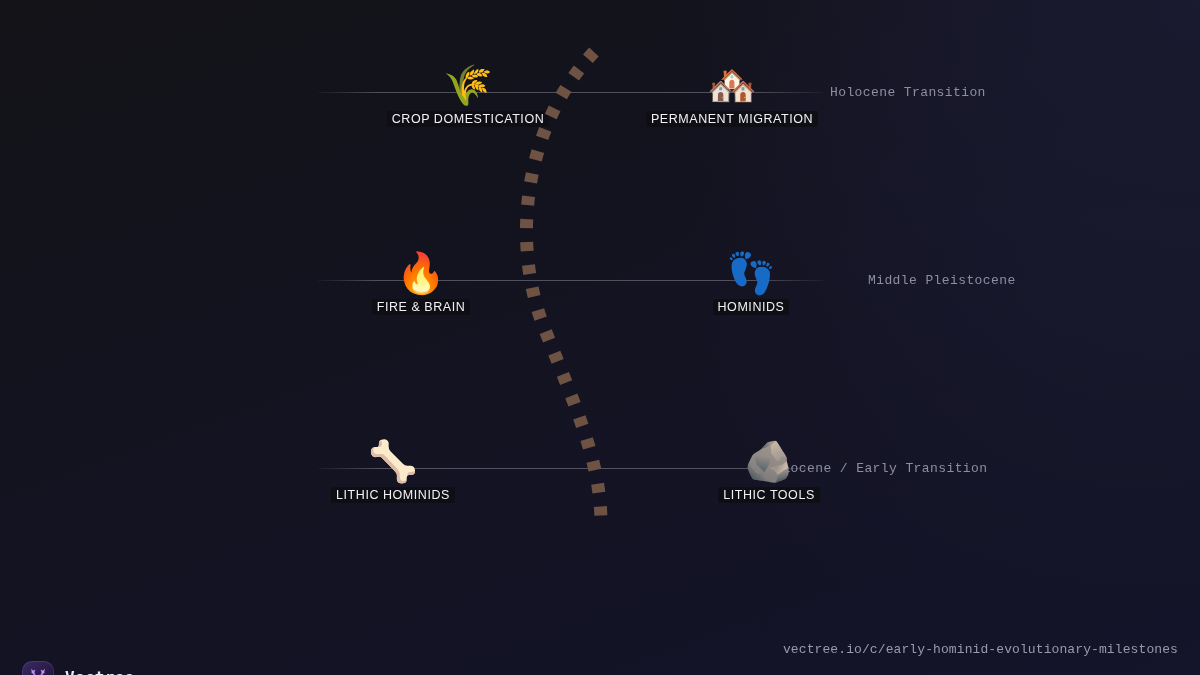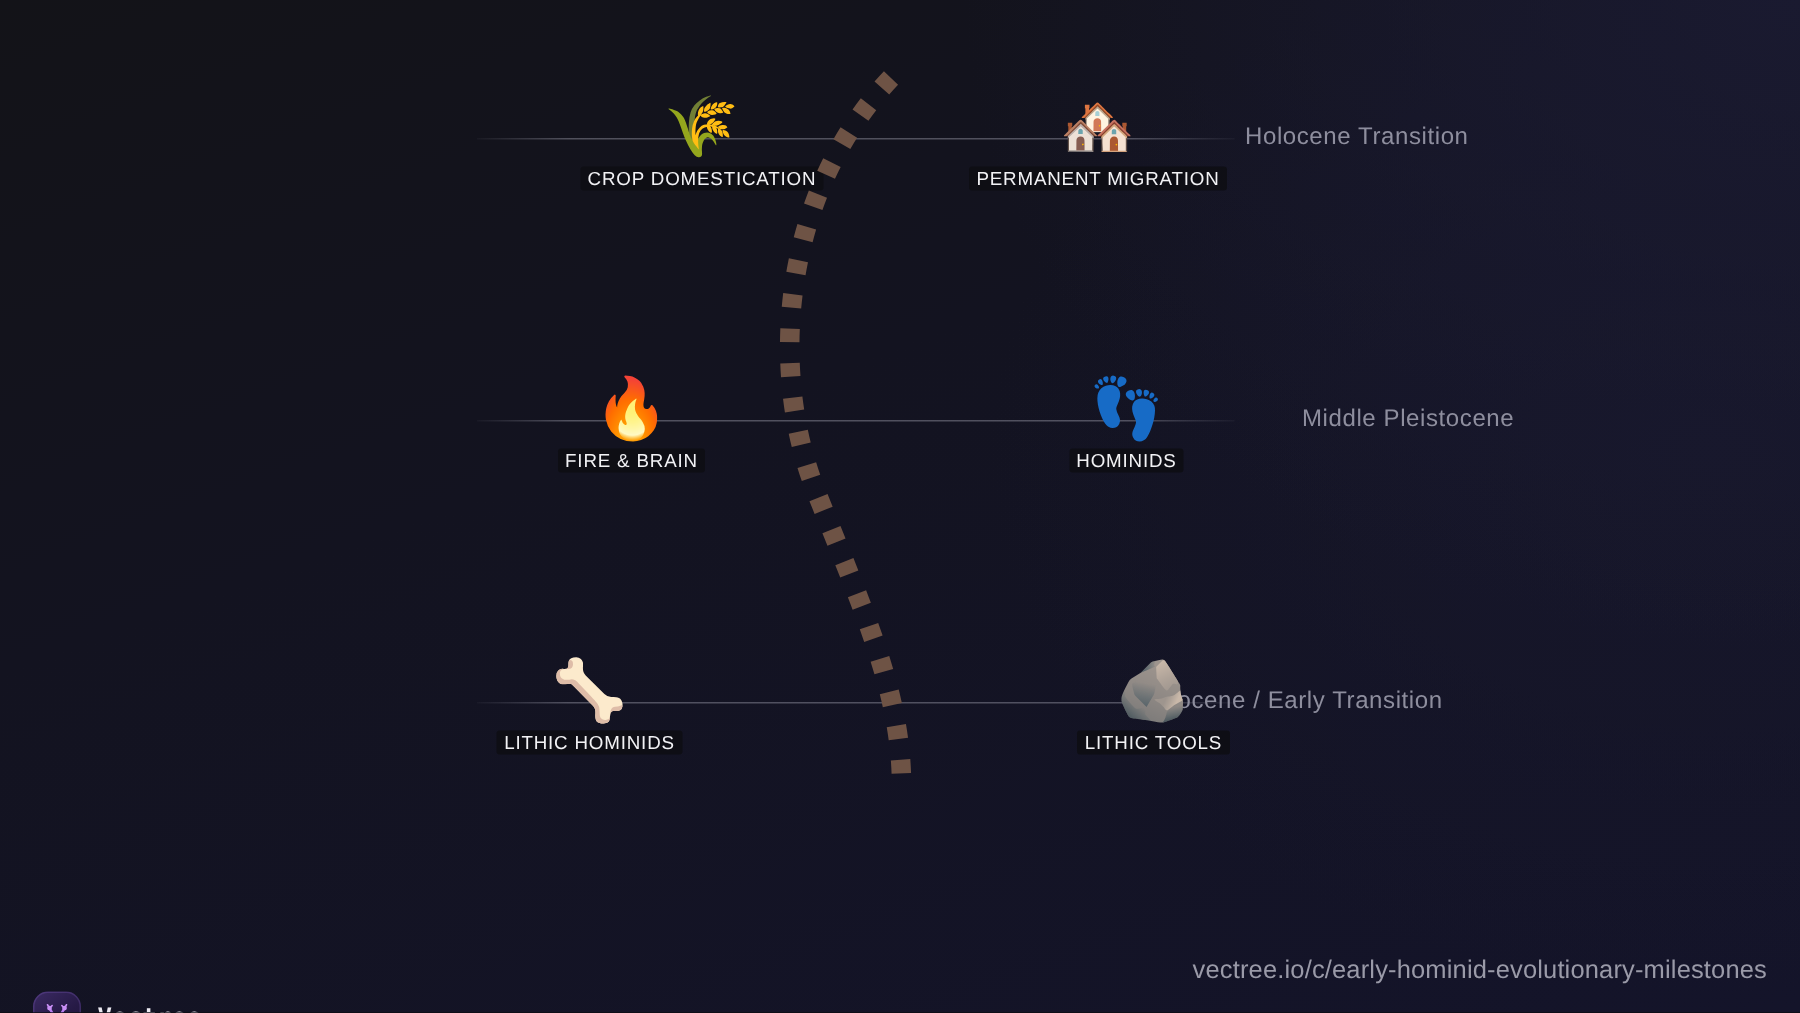--- a/index.html
+++ b/index.html
@@ -30,22 +30,22 @@
     position: absolute;
     height: 1px;
     background: linear-gradient(90deg,
         rgba(150,150,165,0.05) 0%,
         rgba(165,165,180,0.42) 12%,
         rgba(165,165,180,0.42) 86%,
         rgba(150,150,165,0.06) 100%);
   }
   .era-label {
     position: absolute;
-    font-family: Liberation Sans, sans-serif;
-    font-size: 16px;
+    font-family: Liberation Mono, monospace;
+    font-size: 13px;
     letter-spacing: 0.4px;
     color: #8e8e9e;
     white-space: nowrap;
     transform: translateY(-50%);
   }
 
   
   .node {
     position: absolute;
     transform: translate(-50%, 0);
@@ -111,22 +111,22 @@
     font-family: "DejaVu Sans Mono", "Liberation Mono", monospace;
     font-size: 16px;
     font-weight: bold;
     color: #eceaf2;
     letter-spacing: 0.3px;
   }
   #url {
     position: absolute;
     right: 22px;
     bottom: 18px;
-    font-family: Liberation Sans, sans-serif;
-    font-size: 17px;
+    font-family: Liberation Mono, monospace;
+    font-size: 13px;
     color: #9a9aa8;
     letter-spacing: 0.1px;
     white-space: nowrap;
   }
 </style>
 </head>
 <body>
 
 <div id="stage">
 

